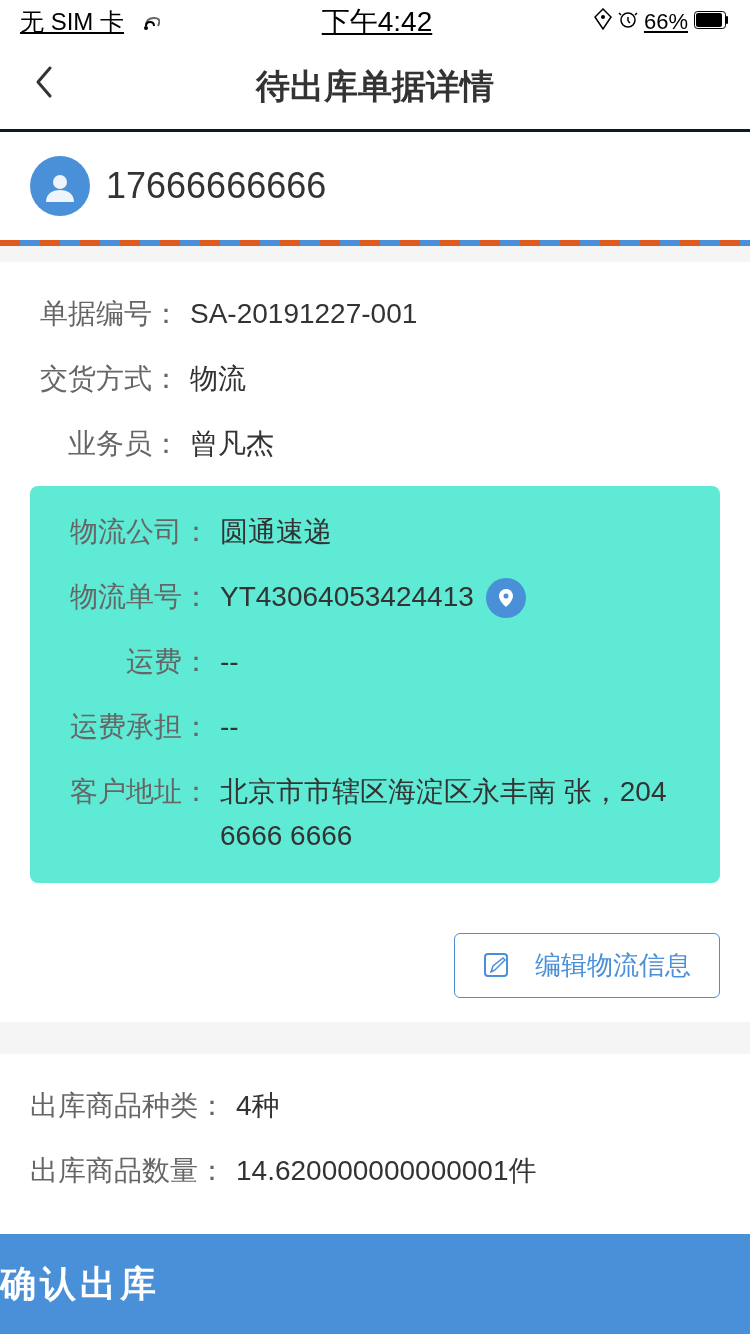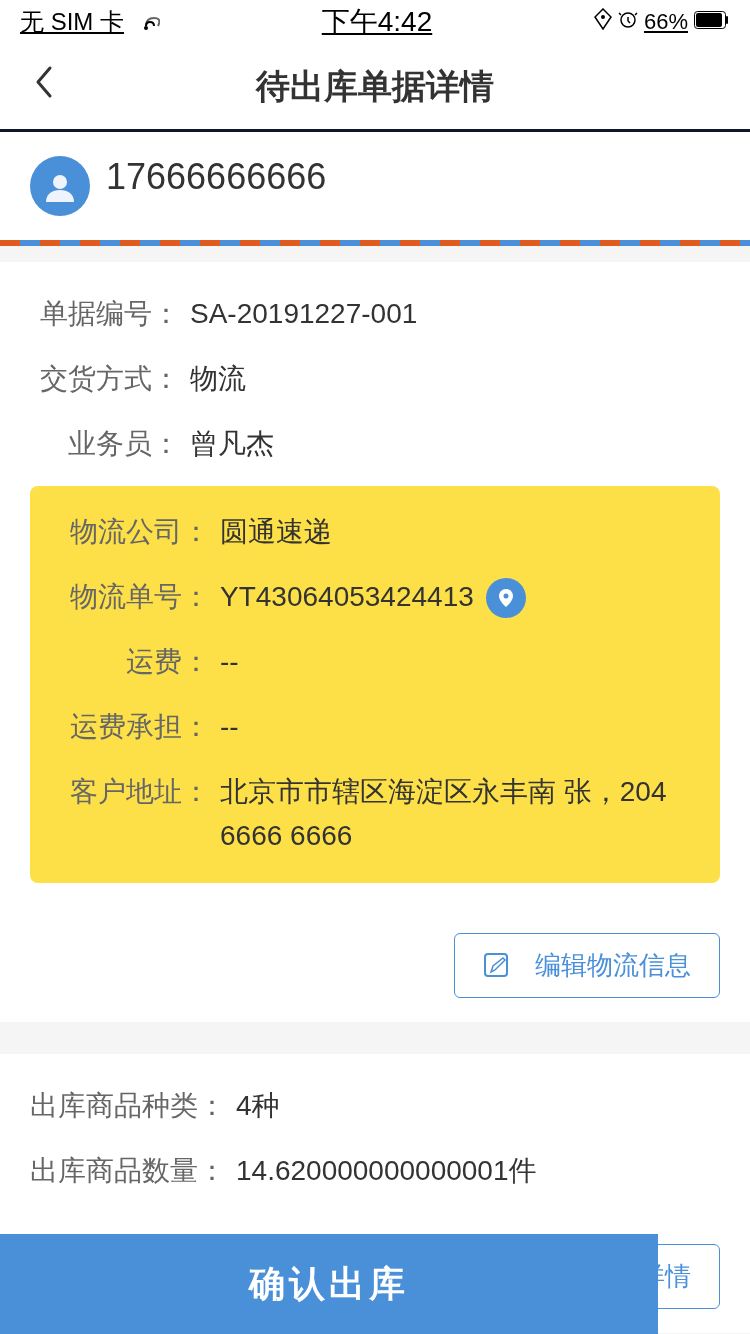--- a/index.html
+++ b/index.html
@@ -52,21 +52,21 @@
       font-size: 34px;
       font-weight: 600;
       color: #333;
     }
 
     
     .customer-header {
       background: #fff;
       padding: 24px 30px;
       display: flex;
-      align-items: flex-start;
+      align-items: center;
       gap: 16px;
       margin-bottom: 0;
     }
     .customer-avatar {
       width: 60px;
       height: 60px;
       background: #4a90d9;
       border-radius: 50%;
       display: flex;
       align-items: center;
@@ -117,21 +117,21 @@
       color: #333;
       font-size: 28px;
       flex: 1;
       display: flex;
       align-items: center;
       gap: 12px;
     }
 
     
     .logistics-box {
-      background: #fde047;
+      background: #5eead4;
       border-radius: 8px;
       padding: 24px 30px;
       margin-top: 20px;
     }
 
     .location-icon {
       display: inline-flex;
       align-items: center;
       justify-content: center;
       width: 40px;
@@ -167,26 +167,26 @@
     .section-gray {
       background: #f5f5f5;
       height: 16px;
     }
 
     
     .confirm-btn-wrap {
       position: fixed;
       bottom: 0;
       left: 0;
-      width: 658px;
+      width: 750px;
       background: #4a90d9;
       height: 100px;
       display: flex;
       align-items: center;
-      justify-content: center;
+      justify-content: flex-start;
       cursor: pointer;
     }
     .confirm-btn-text {
       color: #fff;
       font-size: 36px;
       font-weight: 600;
       letter-spacing: 4px;
     }
 
     .page-content {

